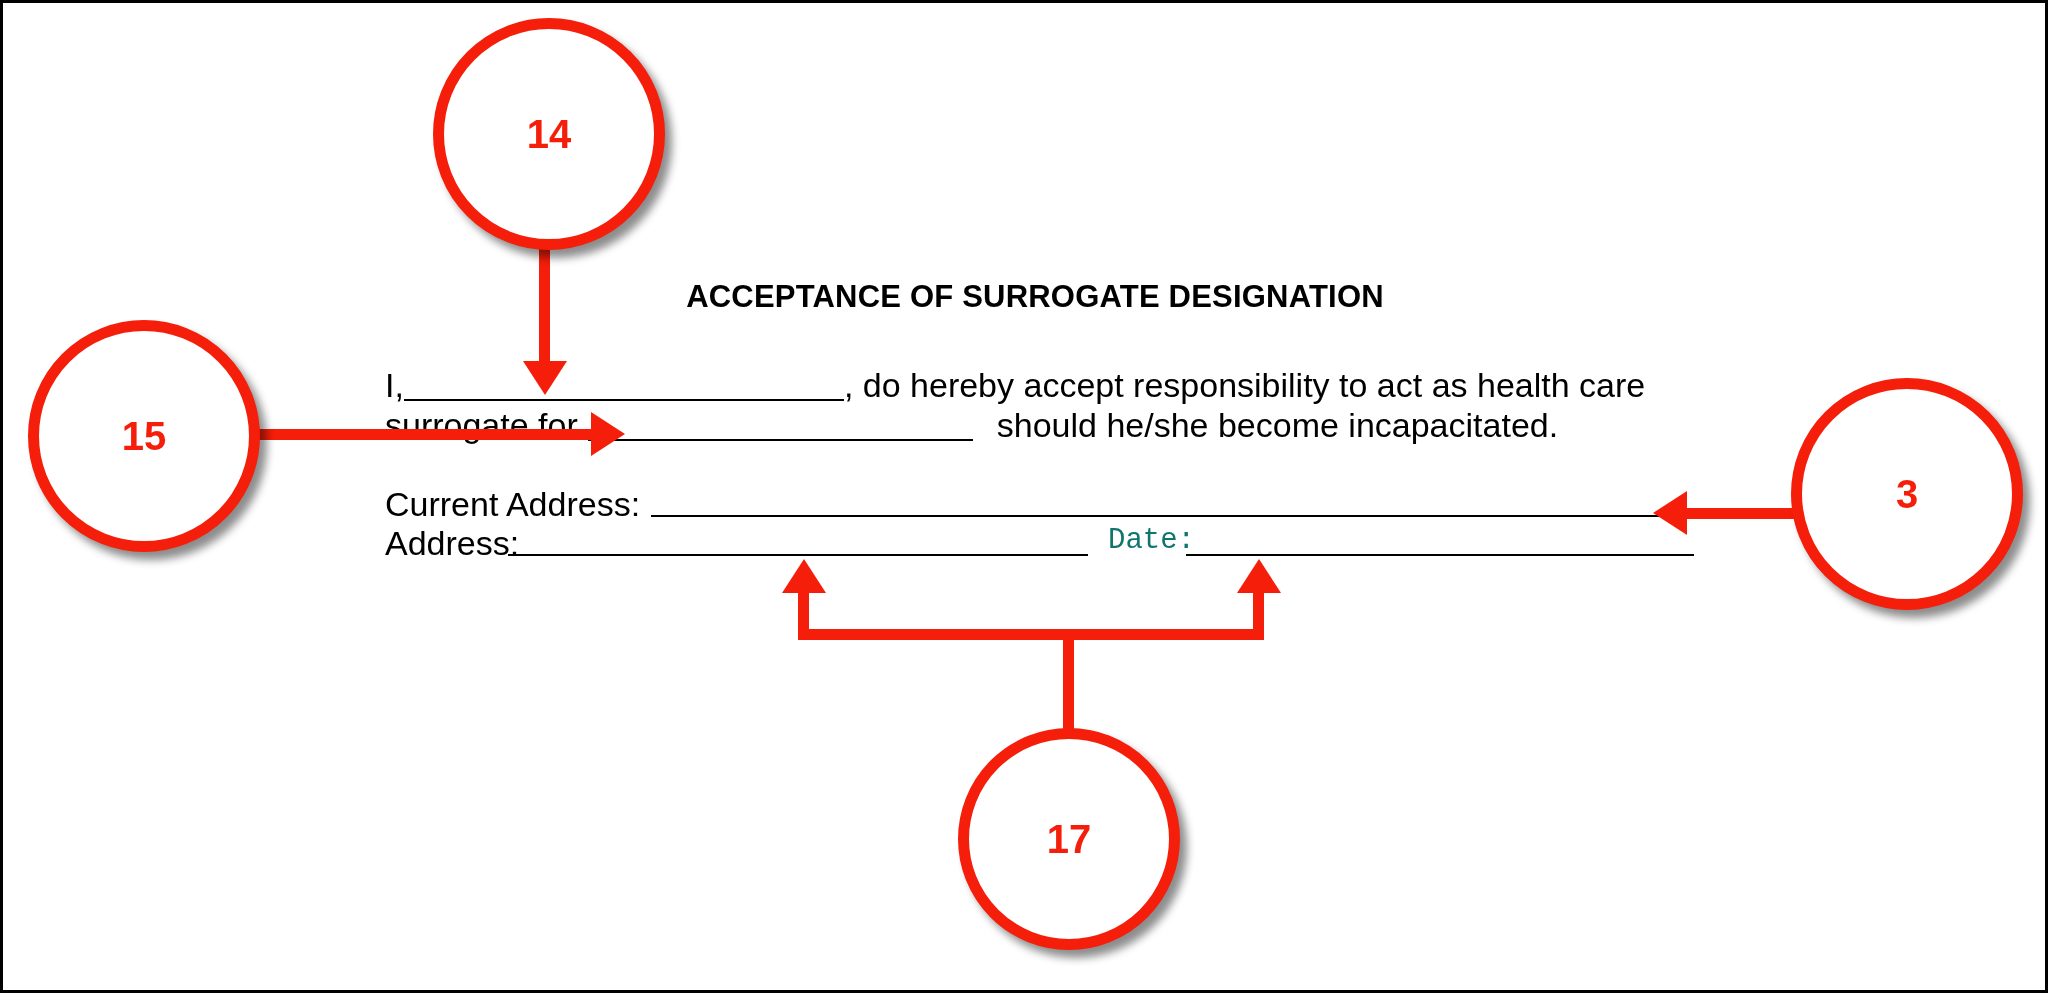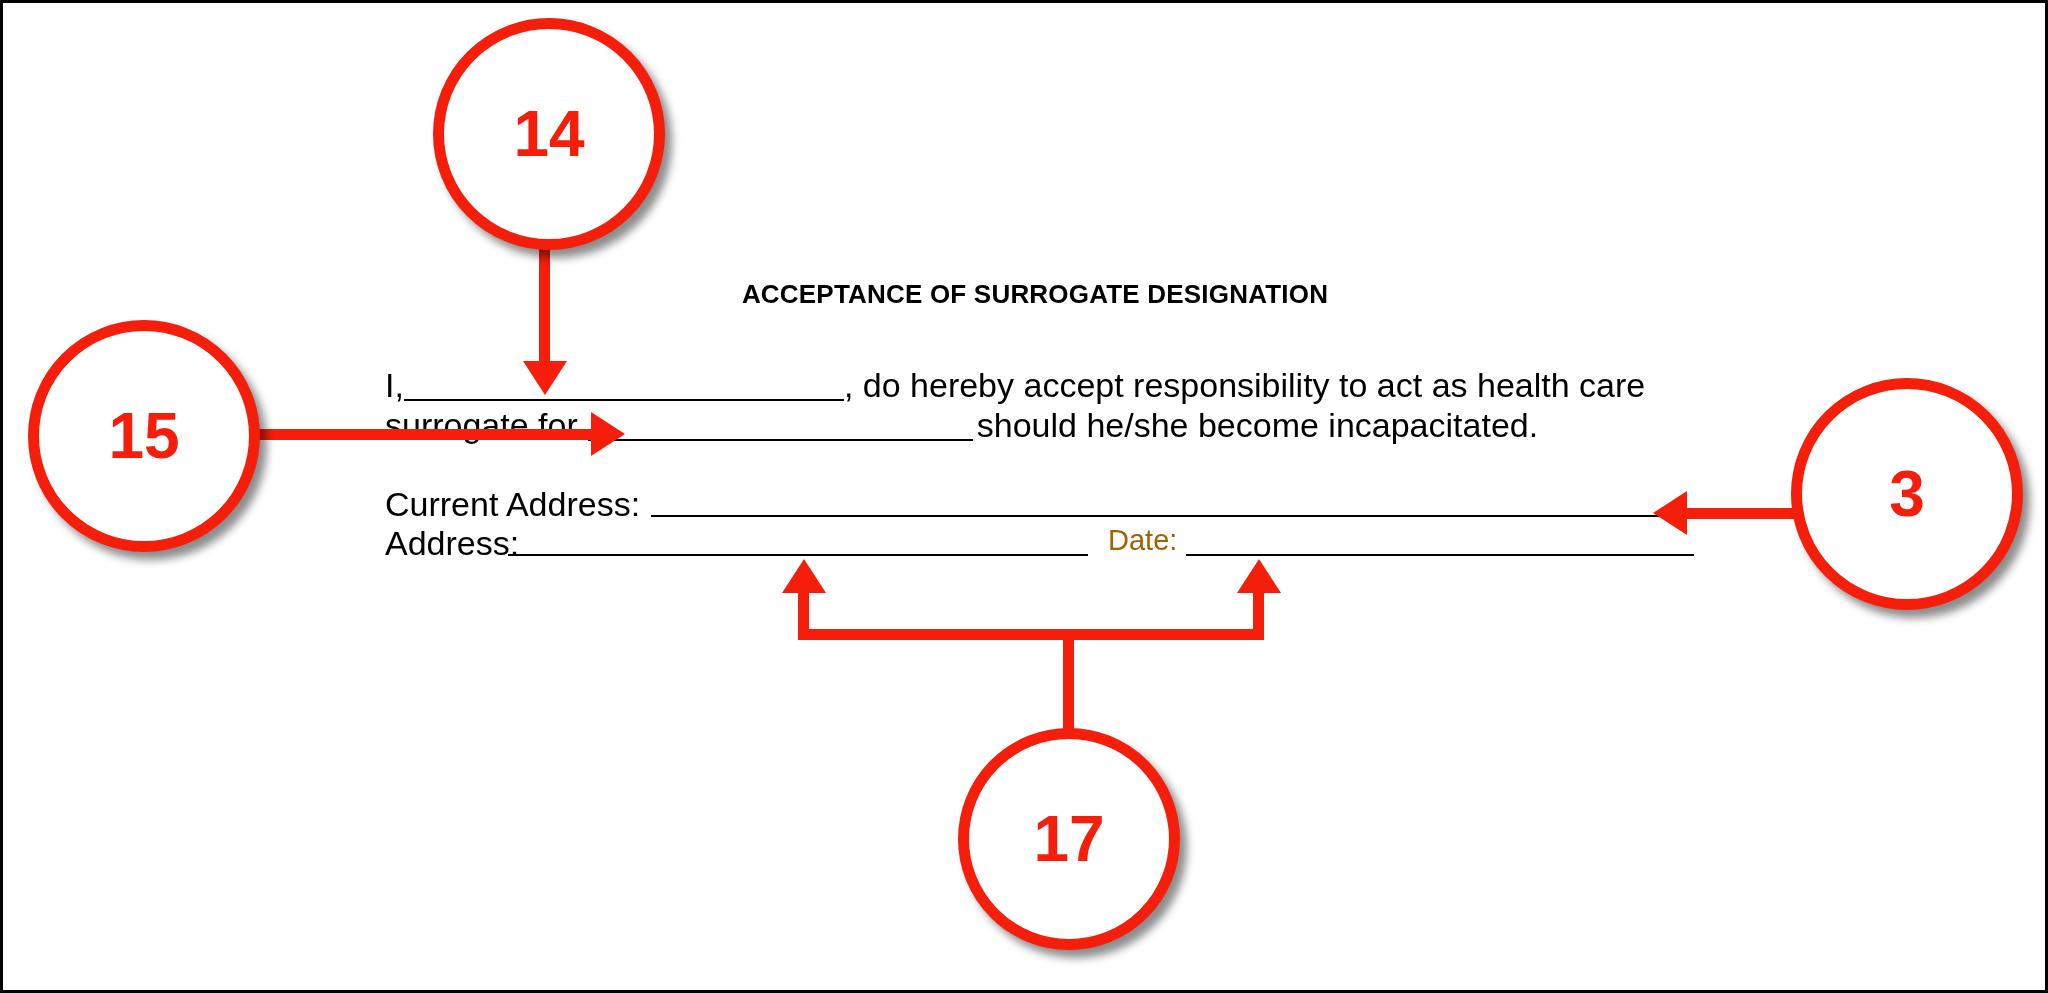--- a/index.html
+++ b/index.html
@@ -19,21 +19,21 @@
   }
 
   
   .form-title {
     position: absolute;
     left: 652px;
     top: 276px;
     width: 760px;
     text-align: center;
     font-family: "Liberation Sans", "DejaVu Sans", sans-serif;
-    font-size: 26px;
+    font-size: 31px;
     font-weight: bold;
     letter-spacing: 0.2px;
     color: #000000;
     white-space: nowrap;
   }
 
   .body-line {
     position: absolute;
     left: 382px;
     font-size: 34px;
@@ -58,38 +58,38 @@
     border-bottom: 2px solid #000000;
     height: 26px;
     vertical-align: -4px;
   }
 
   .date-label {
     position: absolute;
     left: 1105px;
     top: 521px;
     font-size: 29px;
-    color: #a16207;
+    color: #0f766e;
     white-space: nowrap;
-    font-family: Liberation Sans, sans-serif;
+    font-family: Liberation Mono, monospace;
   }
 
   
   .callout {
     position: absolute;
     border-radius: 50%;
     background: #ffffff;
     border: 11px solid #F51E0A;
     box-sizing: border-box;
     display: flex;
     align-items: center;
     justify-content: center;
     color: #F51E0A;
     font-weight: bold;
-    font-size: 64px;
+    font-size: 40px;
     font-family: "Liberation Sans", "DejaVu Sans", sans-serif;
     box-shadow: 7px 8px 9px rgba(0,0,0,0.45);
     z-index: 5;
   }
 
   .conn {
     position: absolute;
     background: #F51E0A;
     z-index: 3;
   }
@@ -125,21 +125,21 @@
 
 <div id="page">
 
   <div class="form-title">ACCEPTANCE OF SURROGATE DESIGNATION</div>
 
   <div class="body-line l1">
     <span>I,</span><span class="inline-blank" style="width:440px;"></span><span>, do hereby accept responsibility to act as health care</span>
   </div>
 
   <div class="body-line l2">
-    <span>surrogate for</span><span class="inline-blank" style="width:385px; margin-left:10px;"></span><span style="margin-left:4px;">should he/she become incapacitated.</span>
+    <span>surrogate for</span><span class="inline-blank" style="width:385px; margin-left:10px;"></span><span style="margin-left:24px;">should he/she become incapacitated.</span>
   </div>
 
   <div class="body-line l3">Current Address:</div>
   <div class="rule" style="left:648px; top:512px; width:1008px;"></div>
 
   <div class="body-line l4">Address:</div>
   <div class="rule" style="left:505px; top:551px; width:580px;"></div>
 
   <div class="date-label">Date:</div>
   <div class="rule" style="left:1183px; top:551px; width:508px;"></div>

